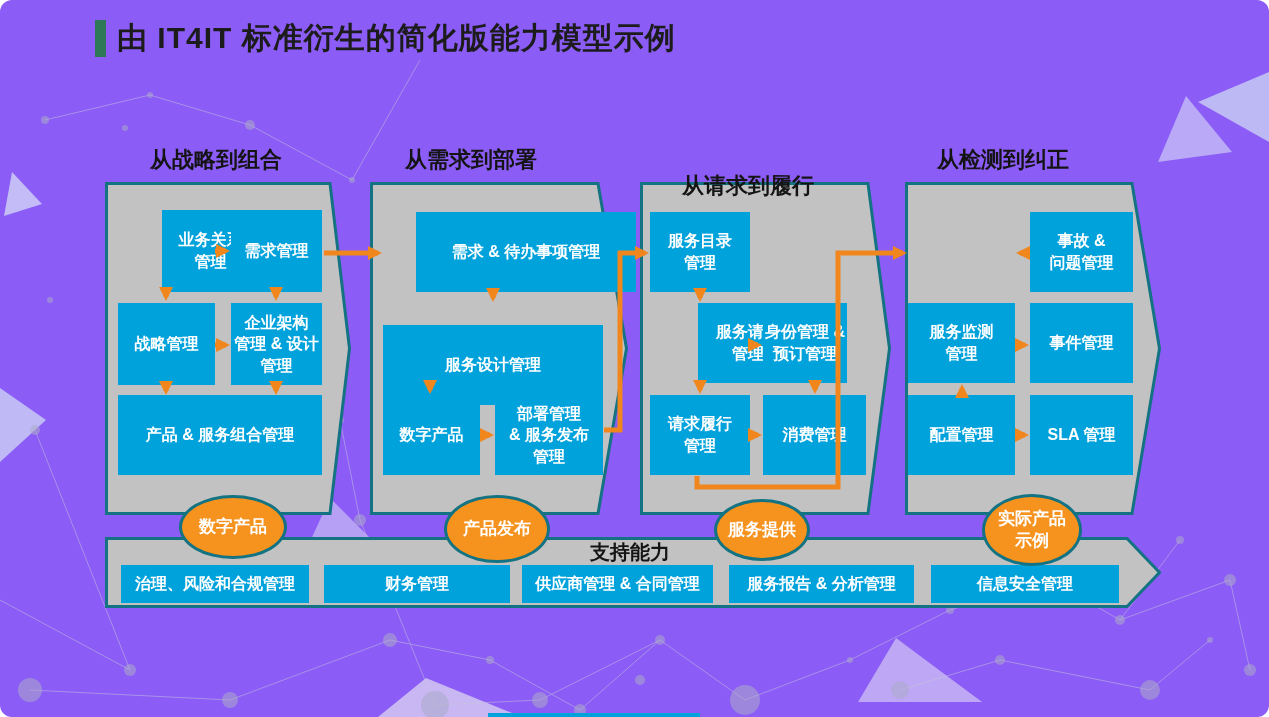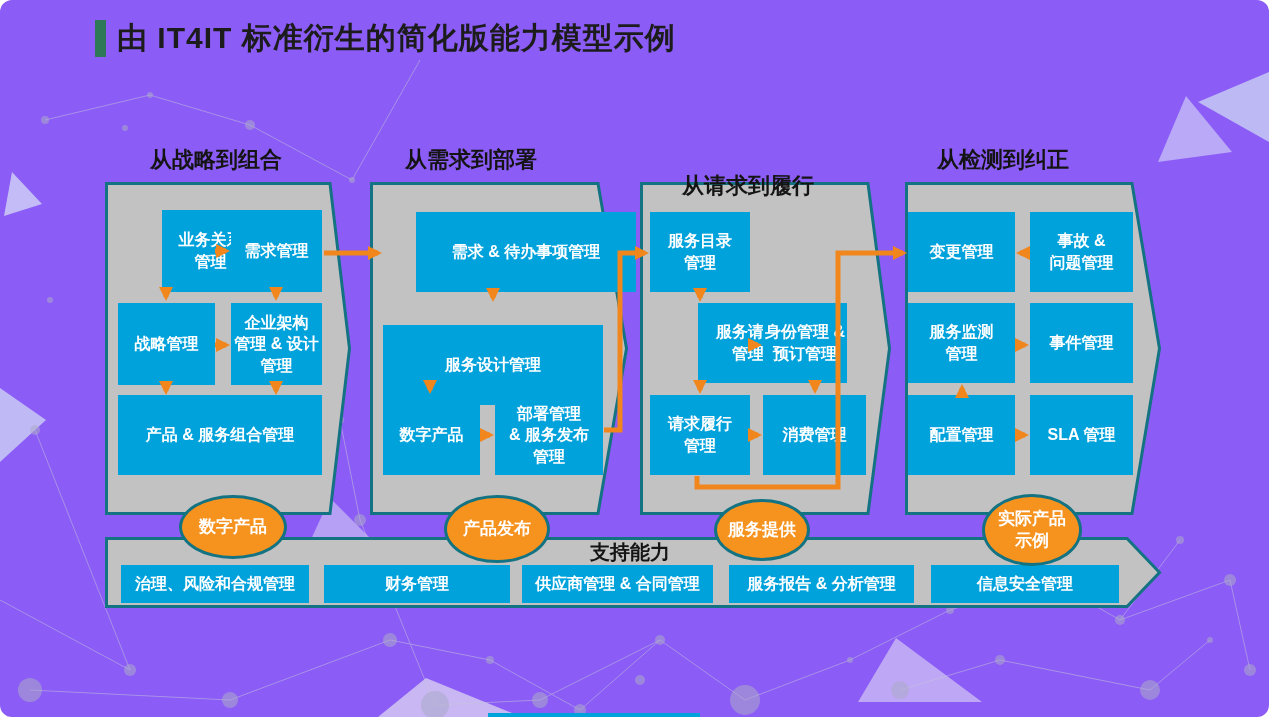--- a/index.html
+++ b/index.html
@@ -171,21 +171,20 @@
   <div class="cap-box" style="left:650px;top:212px;width:100px;height:80px;">服务目录
 管理</div>
   <div class="cap-box" style="left:650px;top:303px;width:100px;height:80px;margin-left:48px;">服务请求
 管理</div>
   <div class="cap-box" style="left:763px;top:303px;width:84px;height:80px;">身份管理 &amp;
 预订管理</div>
   <div class="cap-box" style="left:650px;top:395px;width:100px;height:80px;">请求履行
 管理</div>
   <div class="cap-box" style="left:763px;top:395px;width:103px;height:80px;">消费管理</div>
 
-  <div class="cap-box" style="left:908px;top:212px;width:107px;height:80px;">变更管理</div>
   <div class="cap-box" style="left:1030px;top:212px;width:103px;height:80px;">事故 &amp;
 问题管理</div>
   <div class="cap-box" style="left:908px;top:303px;width:107px;height:80px;">服务监测
 管理</div>
   <div class="cap-box" style="left:1030px;top:303px;width:103px;height:80px;">事件管理</div>
   <div class="cap-box" style="left:908px;top:395px;width:107px;height:80px;">配置管理</div>
   <div class="cap-box" style="left:1030px;top:395px;width:103px;height:80px;">SLA 管理</div>
 
   <div class="band-title">支持能力</div>
   <div class="cap-box" style="left:121px;top:565px;width:188px;height:38px;">治理、风险和合规管理</div>

